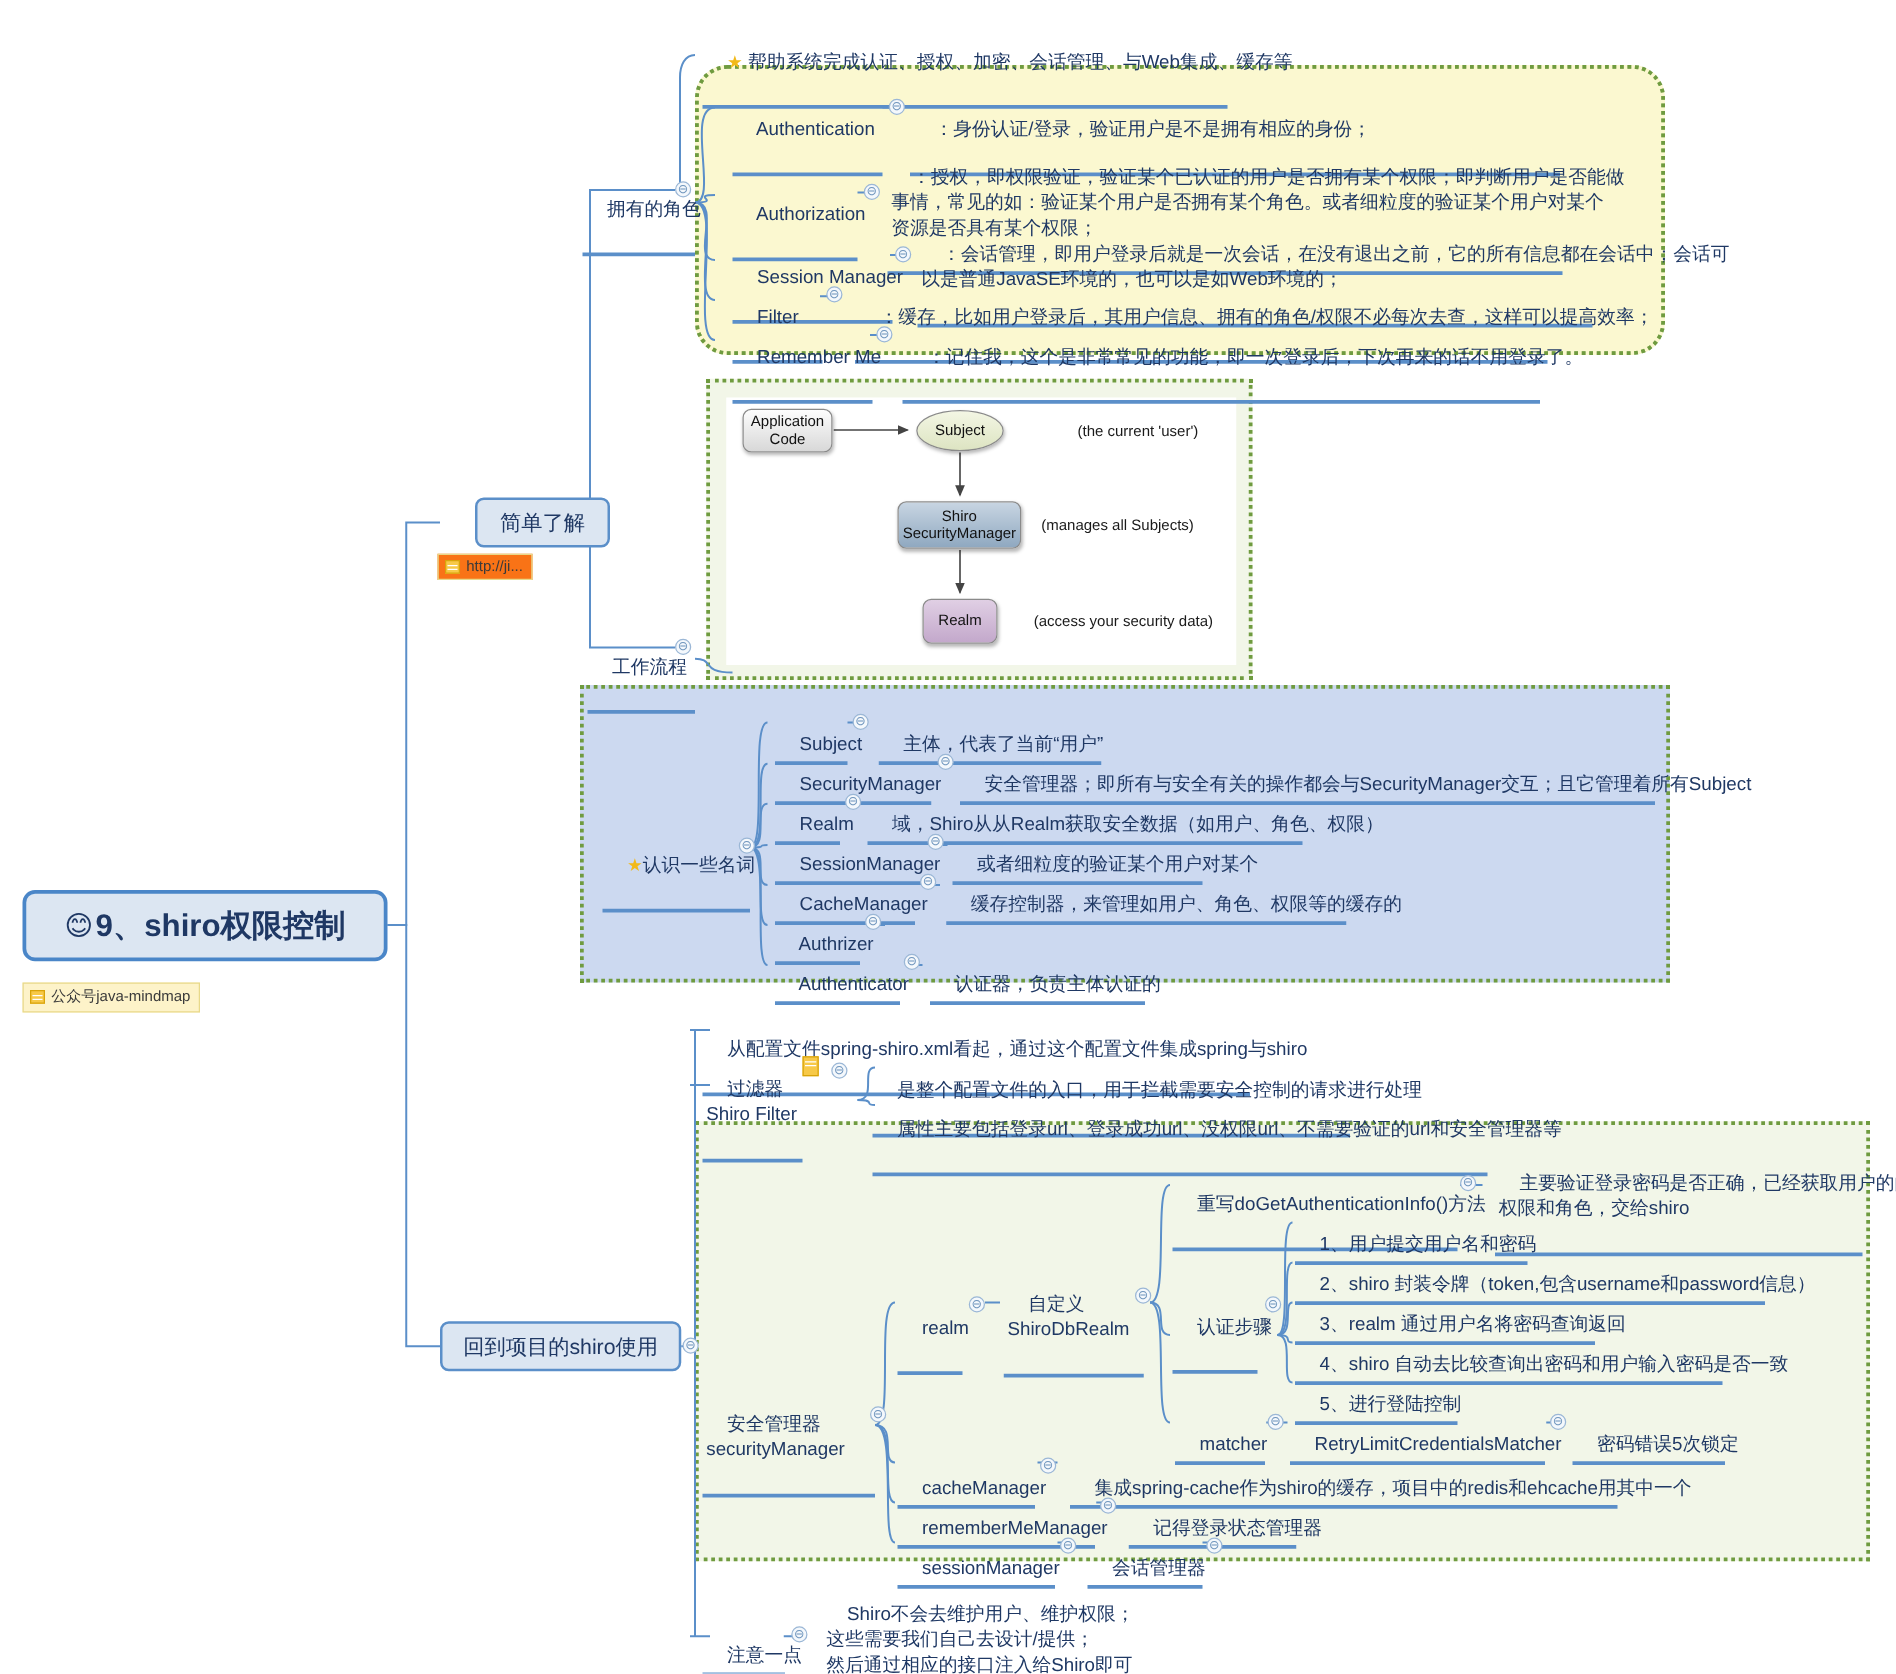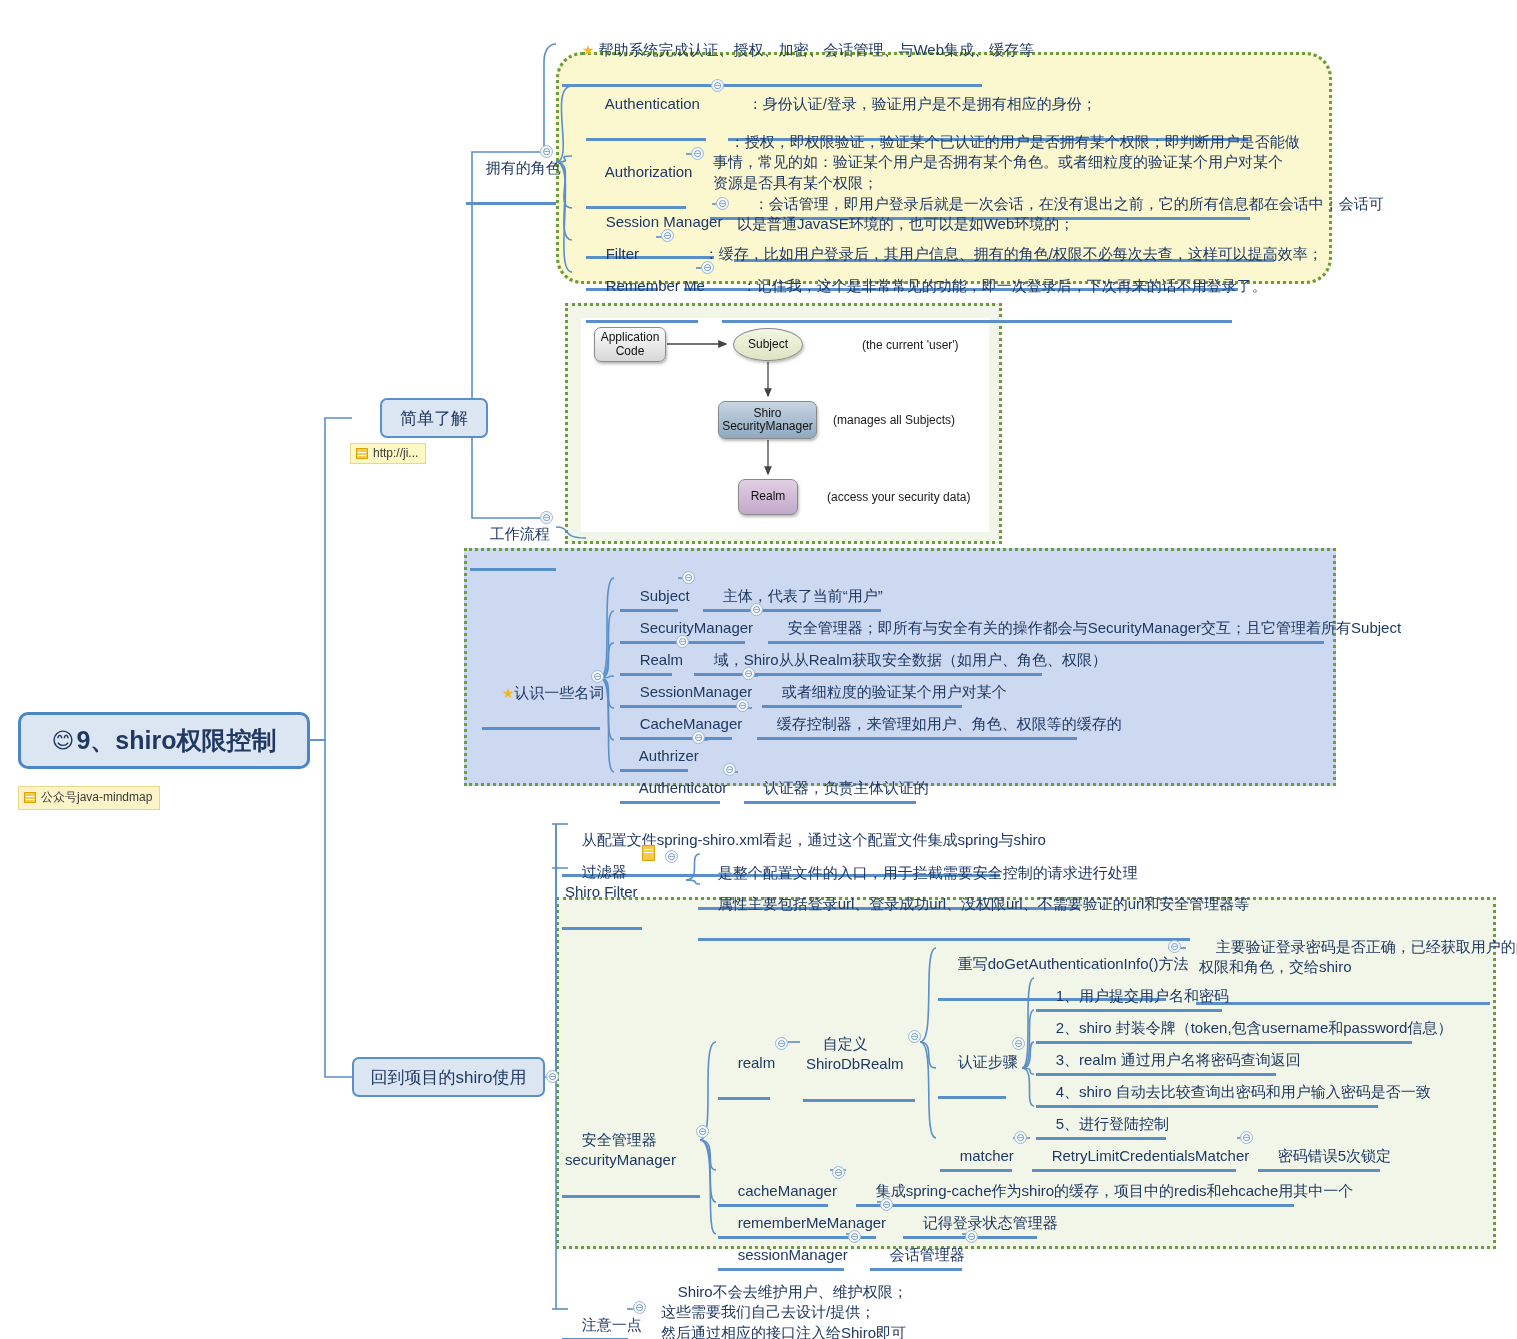--- a/index.html
+++ b/index.html
@@ -81,21 +81,21 @@
     border-radius: 7px;
     display: flex; align-items: center; justify-content: center;
     font-size: 17px;
     color: #1f3864;
     z-index: 7;
     padding: 0 12px;
   }
   #note-url {
     position: absolute;
     left: 350px; top: 443px;
-    background: #fef9c3;
+    background: #f97316;
     border: 1px solid #e8d98a;
     padding: 2px 7px 3px 5px;
     font-size: 12px;
     color: #3a3a3a;
     display: flex; align-items: center; gap: 5px;
     z-index: 7;
   }
   .note-icon {
     width: 12px; height: 11px;
     background: #f7c948;

